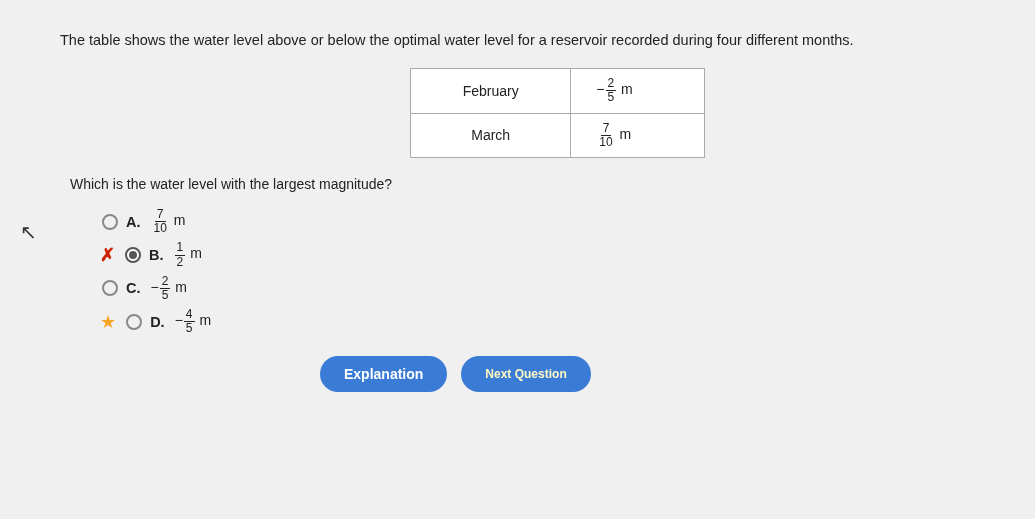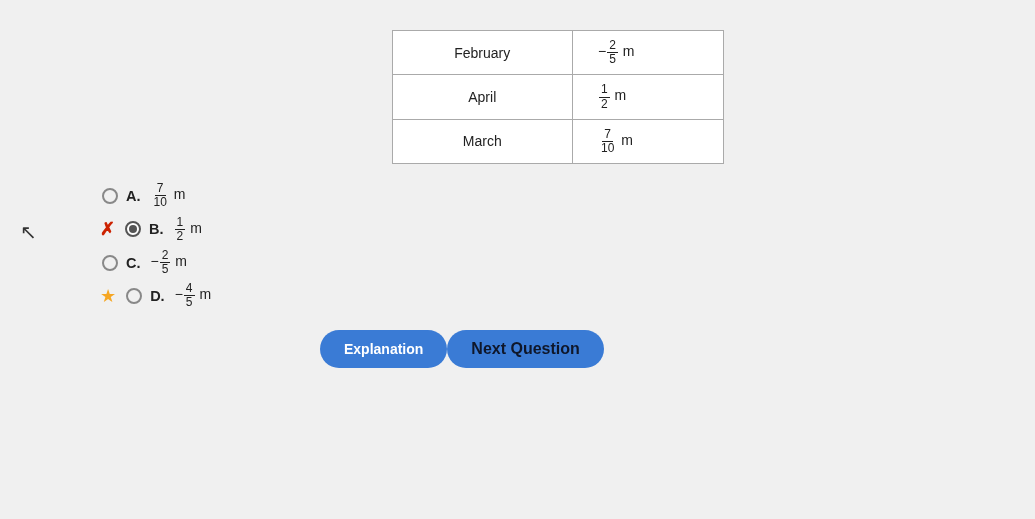--- a/index.html
+++ b/index.html
@@ -34,21 +34,21 @@
 
     .table-container {
       display: flex;
       justify-content: center;
       margin-bottom: 18px;
       margin-left: 60px;
     }
 
     table {
       border-collapse: collapse;
-      width: 332px;
+      width: 295px;
     }
 
     table td {
       border: 1px solid #aaa;
       padding: 8px 20px;
       text-align: center;
       font-size: 14px;
       background: #fff;
       color: #222;
     }
@@ -162,91 +162,87 @@
       font-size: 12px;
     }
 
     .fraction .den {
       padding: 0 2px;
       font-size: 12px;
     }
 
     .buttons-row {
       display: flex;
+      gap: 14px;
       margin-top: 10px;
       margin-left: 260px;
     }
 
     .btn-explanation {
       background: #3a7bd5;
       color: #fff;
       border: none;
       border-radius: 20px;
       padding: 10px 24px;
       font-size: 14px;
       font-weight: bold;
       cursor: pointer;
     }
 
     .btn-next {
       background: #3a7bd5;
-      color: #0f172a;
+      color: #fef9c3;
       border: none;
       border-radius: 20px;
       padding: 10px 24px;
-      font-size: 16px;
+      font-size: 12px;
       font-weight: bold;
       cursor: pointer;
     }
 
     .cursor-arrow {
       position: absolute;
       left: 20px;
       top: 220px;
       font-size: 20px;
       color: #333;
       pointer-events: none;
     }
   </style>
 </head>
 <body>
 
 <div class="page">
 
   <div class="cursor-arrow">↖</div>
 
+  <div class="question-text">The table shows the water level above or below the optimal water level for a reservoir recorded during four different months.</div>
 
   <div class="table-container">
     <table>
       <tbody>
           <tr>
         <td>February</td>
         <td>−<span class="fraction">
                 <span class="num">2</span>
                 <span class="den">5</span>
-              </span> m</td>
-      </tr>
-      <tr>
-        <td>April</td>
-        <td><span class="fraction">
-                <span class="num">1</span>
-                <span class="den">2</span>
               </span> m</td>
       </tr>
       <tr>
         <td>March</td>
         <td><span class="fraction">
                 <span class="num">7</span>
                 <span class="den">10</span>
               </span> m</td>
       </tr>
     </tbody>
       </table>
   </div>
 
+  <div class="sub-text">Which is the water level with the largest magnitude?</div>
 
   <div class="options">
 
     <div class="option-row">
       <span class="option-icon">
         <span class="radio-circle"></span>
       </span>
       <span class="option-label">A.</span>
       <span class="option-value">
         <span class="fraction">

